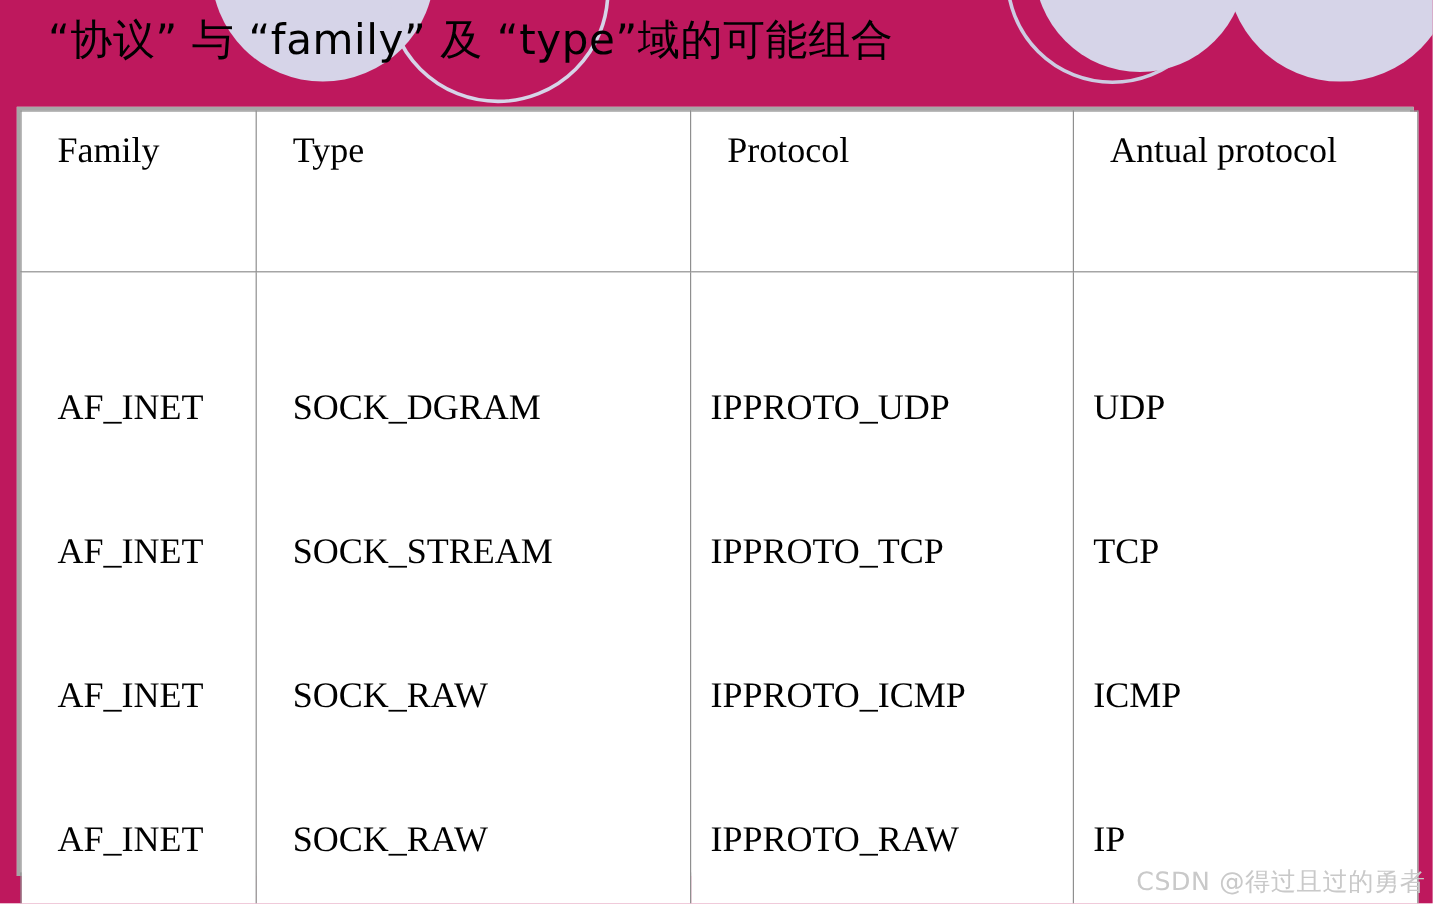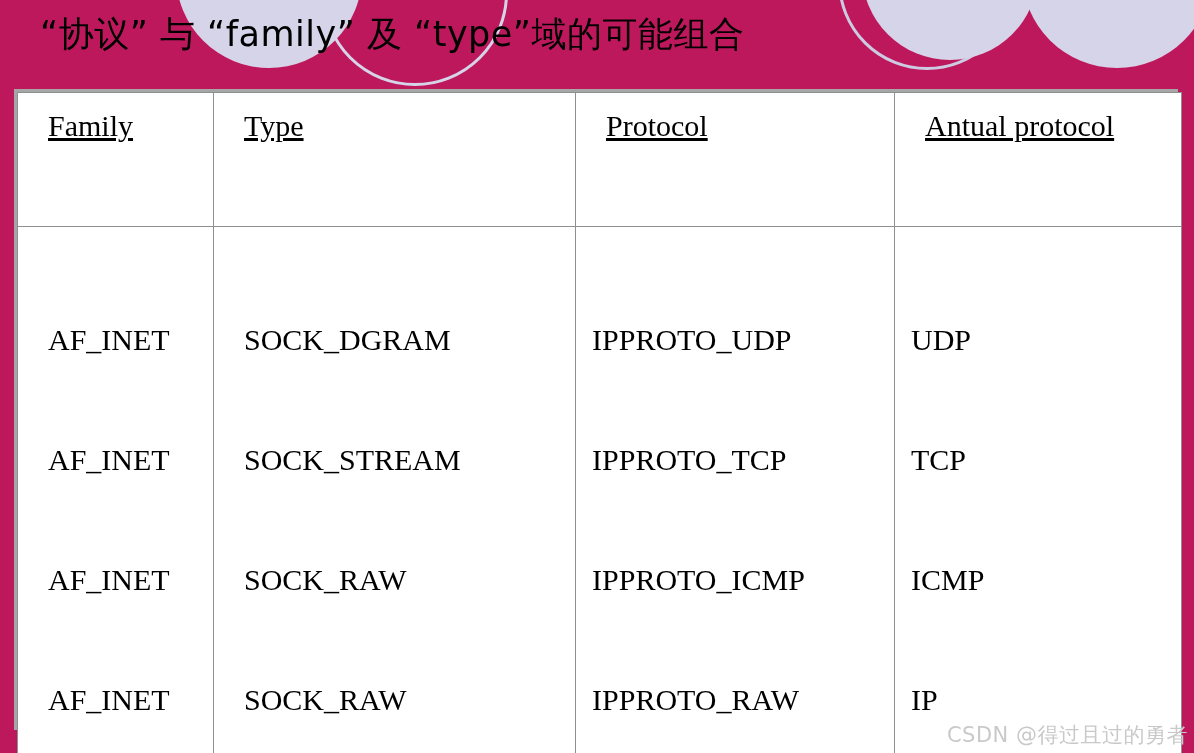--- a/index.html
+++ b/index.html
@@ -110,21 +110,21 @@
     padding: 13px 0 0 30px;
   }
   .cellpad-p {
     padding: 13px 0 0 16px;
   }
   .hdr {
     font-size: 30px;
     line-height: 40px;
     color: #000000;
   }
-  .hdr .t { padding: 13px 0 0 30px; text-decoration: underline; }
+  .hdr .t { padding: 13px 0 0 30px; }
 
   .lines {
     font-size: 30px;
     line-height: 40px;
     color: #000000;
     white-space: pre;
   }
   .lines div { height: 40px; }
 
   

